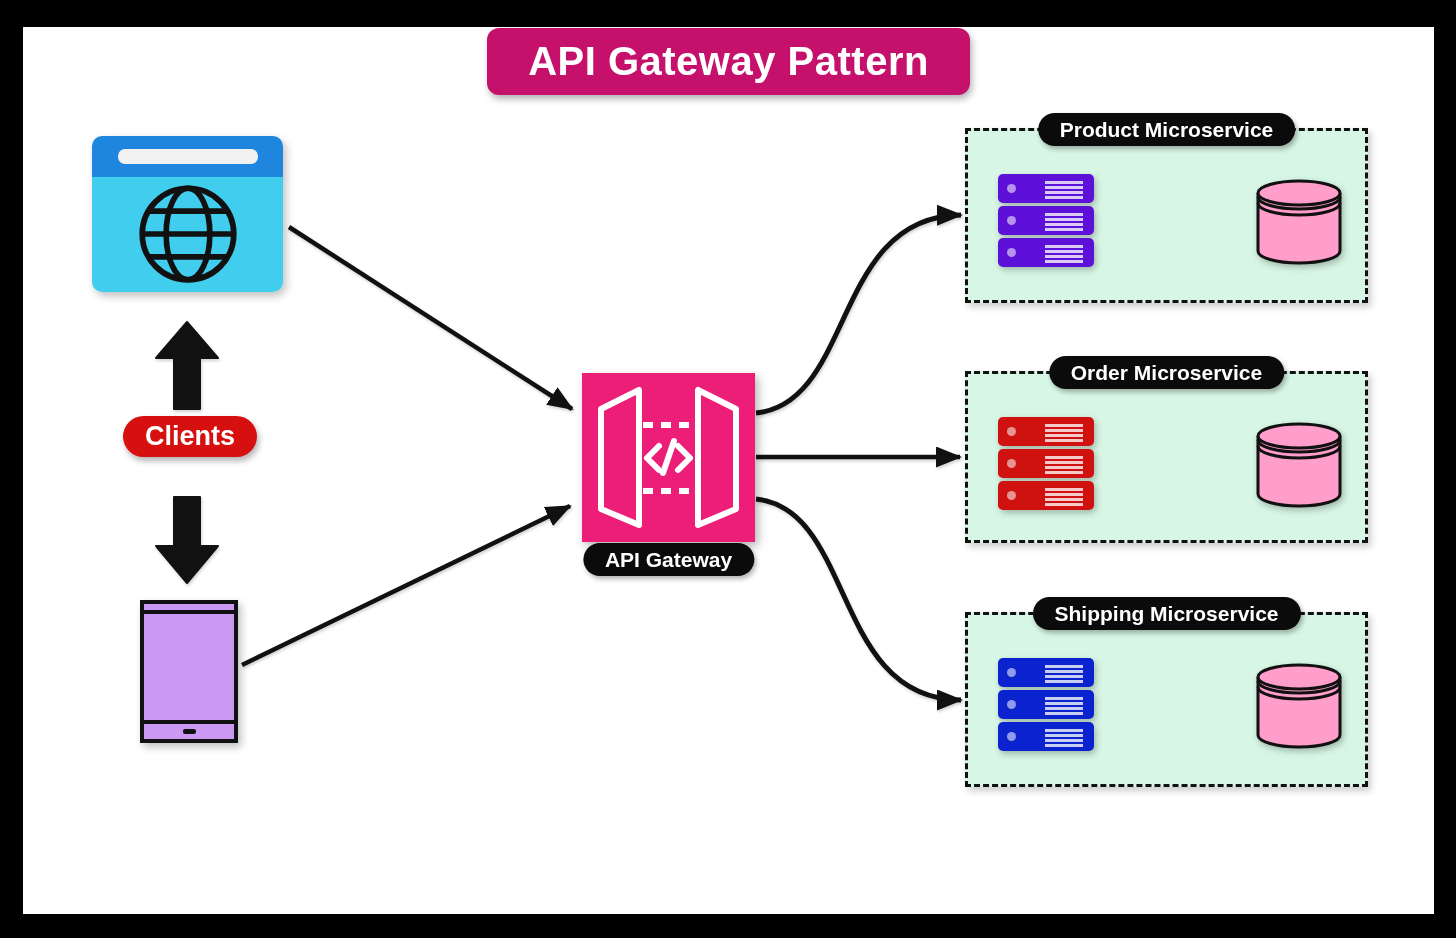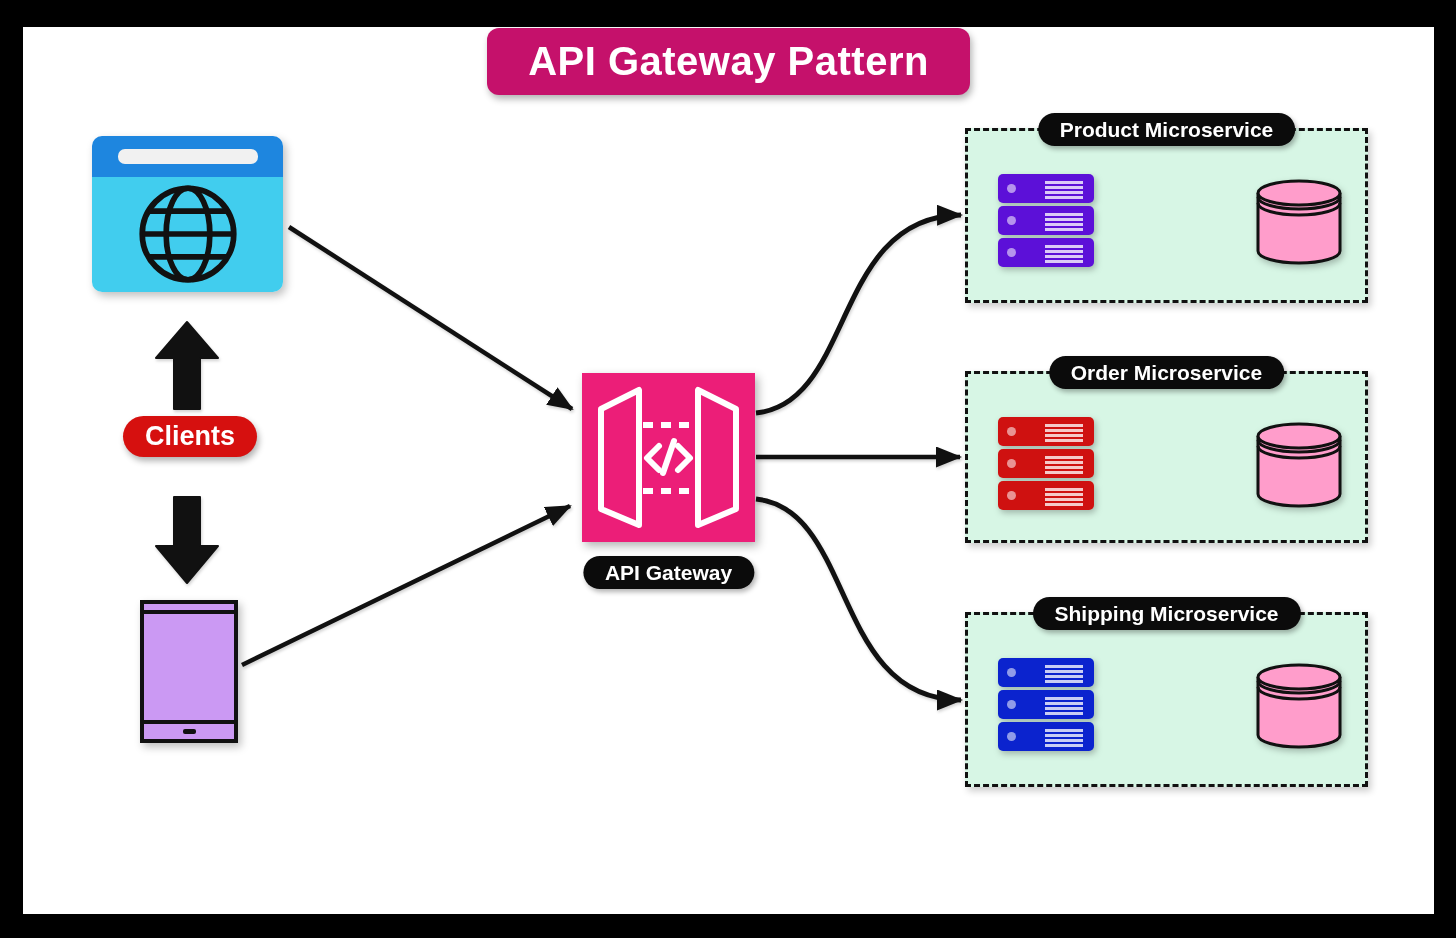--- a/index.html
+++ b/index.html
@@ -52,21 +52,21 @@
     position:absolute; left:582px; top:373px; width:173px; height:169px;
     box-shadow:3px 4px 9px rgba(0,0,0,0.3);
   }
   .pill-label {
     position:absolute; left:50%; transform:translateX(-50%);
     color:#fff; font-size:21px; font-weight:700; white-space:nowrap;
     padding:4px 22px; border-radius:17px; height:33px;
     display:flex; align-items:center; justify-content:center;
     box-shadow:2px 3px 5px rgba(0,0,0,0.3);
   }
-  .gateway-label { top:183px; }
+  .gateway-label { top:170px; }
 
   
   .ms-box {
     position:absolute; left:965px; width:403px; height:175px;
     border:3px dashed #111; box-shadow:3px 4px 7px rgba(0,0,0,0.2);
   }
   .ms-product { top:128px; }
   .ms-order { top:371px; height:172px; }
   .ms-shipping { top:612px; }
   .ms-label { top:-18px; }

